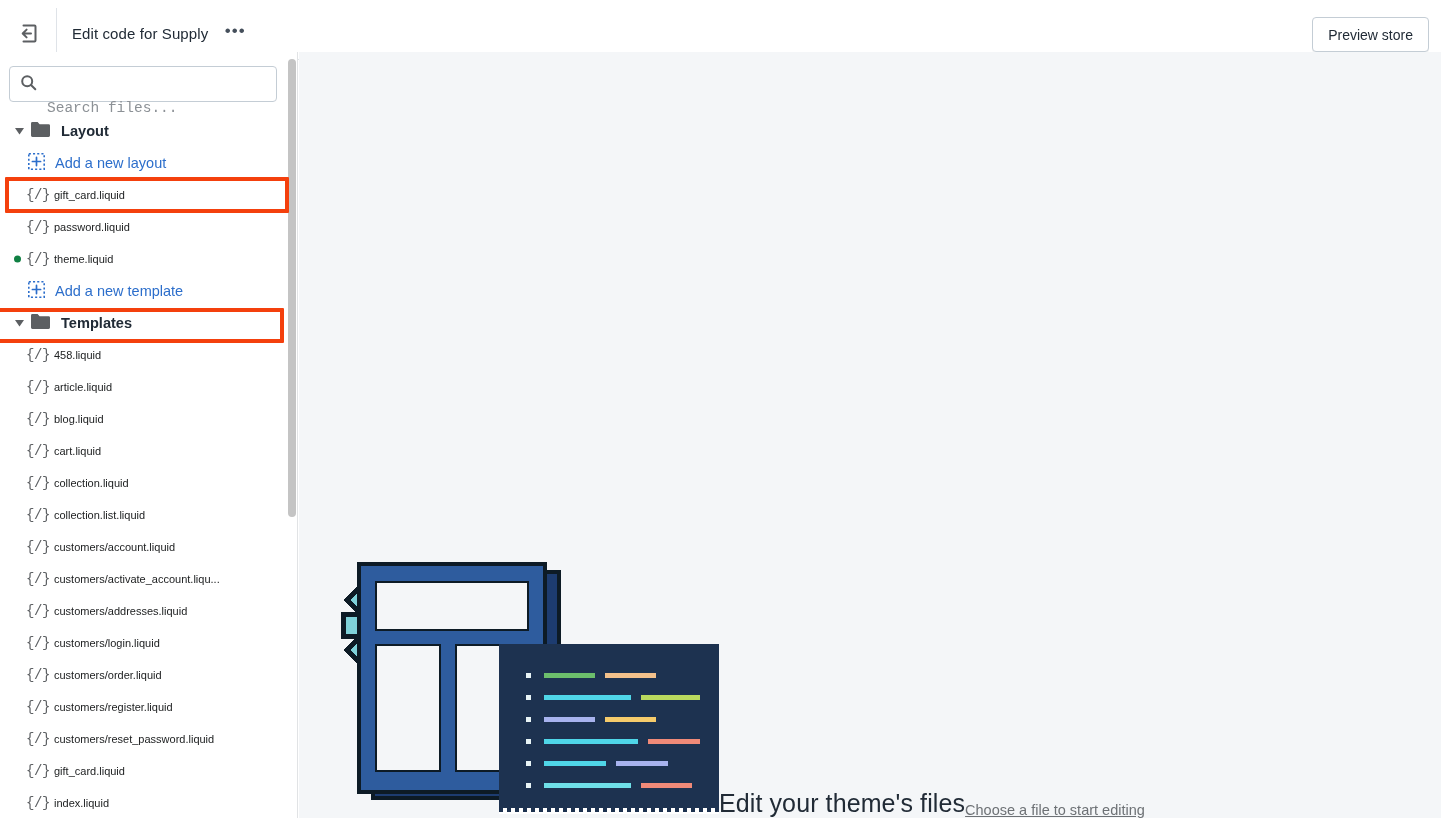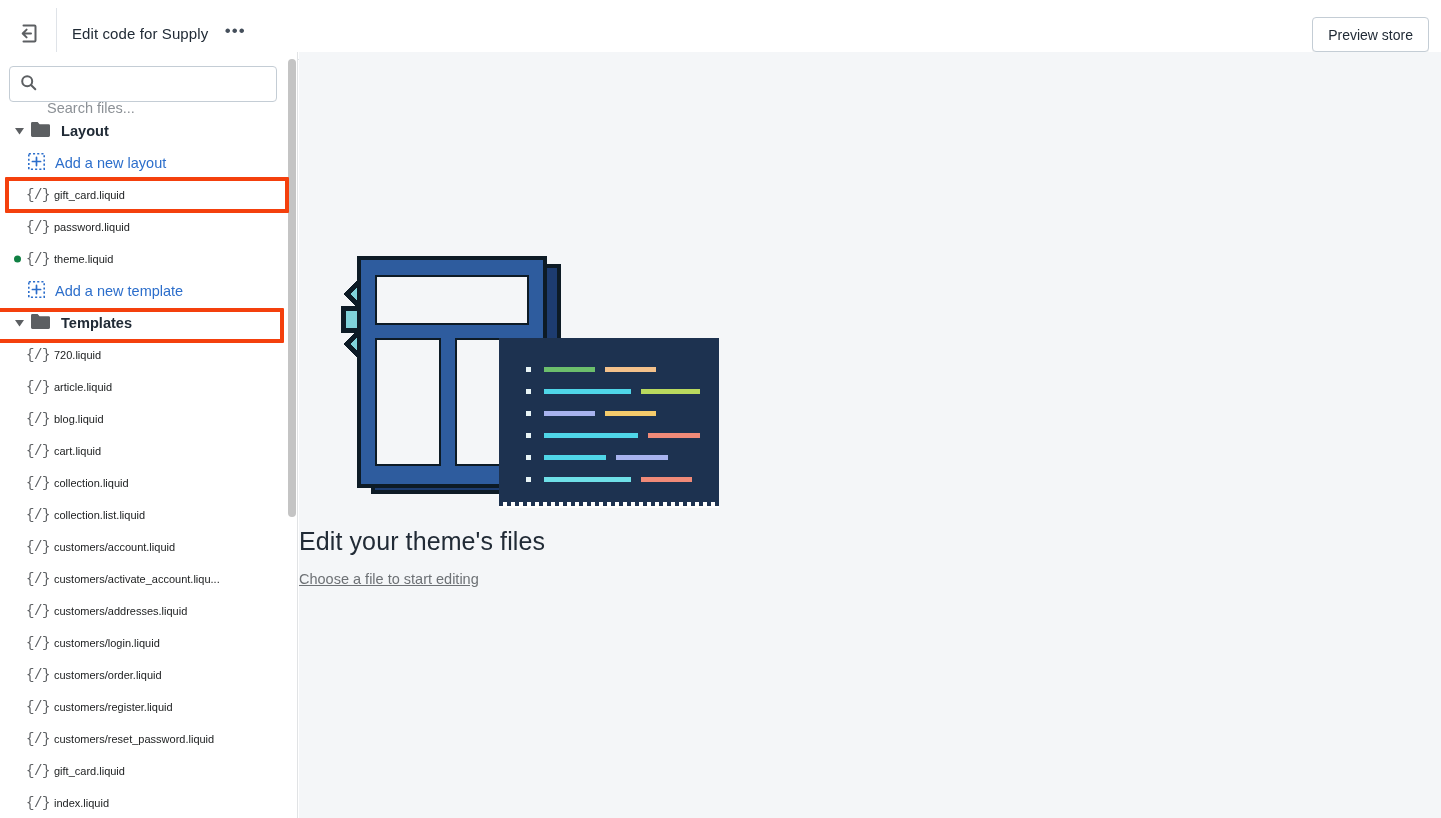--- a/index.html
+++ b/index.html
@@ -68,21 +68,21 @@
     background: #fff;
   }
   .search-box svg { flex: none; }
   .search-input {
     border: none; outline: none;
     margin-left: 10px;
     font-size: 14.5px;
     color: #212b36;
     width: 100%;
     background: transparent;
-    font-family: Liberation Sans, sans-serif;
+    font-family: Liberation Mono, monospace;
     margin-top: 48px;
   }
   .search-input::placeholder { color: #8c9196; }
 
   .filetree { margin-top: 13px; position: relative; }
 
   .row {
     height: 32px;
     display: flex; align-items: center;
     padding-left: 12px;
@@ -143,22 +143,22 @@
     background: #c4c4c4;
     border-radius: 5px;
     cursor: pointer;
   }
 
   
   .main {
     position: absolute; left: 299px; top: 52px;
     width: 1142px; height: 766px;
     background: #f4f6f8;
-    display: flex; flex-direction: column;
-    align-items: flex-start;
+    display: flex; flex-direction: row;
+    align-items: flex-end;
   }
   .illus-wrap {
     position: relative;
     width: 420px; height: 262px;
     margin-top: 198px;
   }
   .empty-title {
     margin-top: 15px;
     font-size: 25px;
     color: #212b36;
@@ -267,21 +267,21 @@
       <span class="folder-ico">
         <svg width="19" height="15" viewBox="0 0 19 15">
           <path d="M0 1.4A1.4 1.4 0 0 1 1.4 0h5.2l2 2.2h9A1.4 1.4 0 0 1 19 3.6v10A1.4 1.4 0 0 1 17.6 15H1.4A1.4 1.4 0 0 1 0 13.6z" fill="#5c5f62"></path>
         </svg>
       </span>
       <span class="folder-label">Templates</span>
     </div>
 
     <div class="row file">
         <span class="code-ico">{/}</span>
-        <span class="fname">720.liquid</span>
+        <span class="fname">458.liquid</span>
       </div>
     <div class="row file">
         <span class="code-ico">{/}</span>
         <span class="fname">article.liquid</span>
       </div>
     <div class="row file">
         <span class="code-ico">{/}</span>
         <span class="fname">blog.liquid</span>
       </div>
     <div class="row file">

